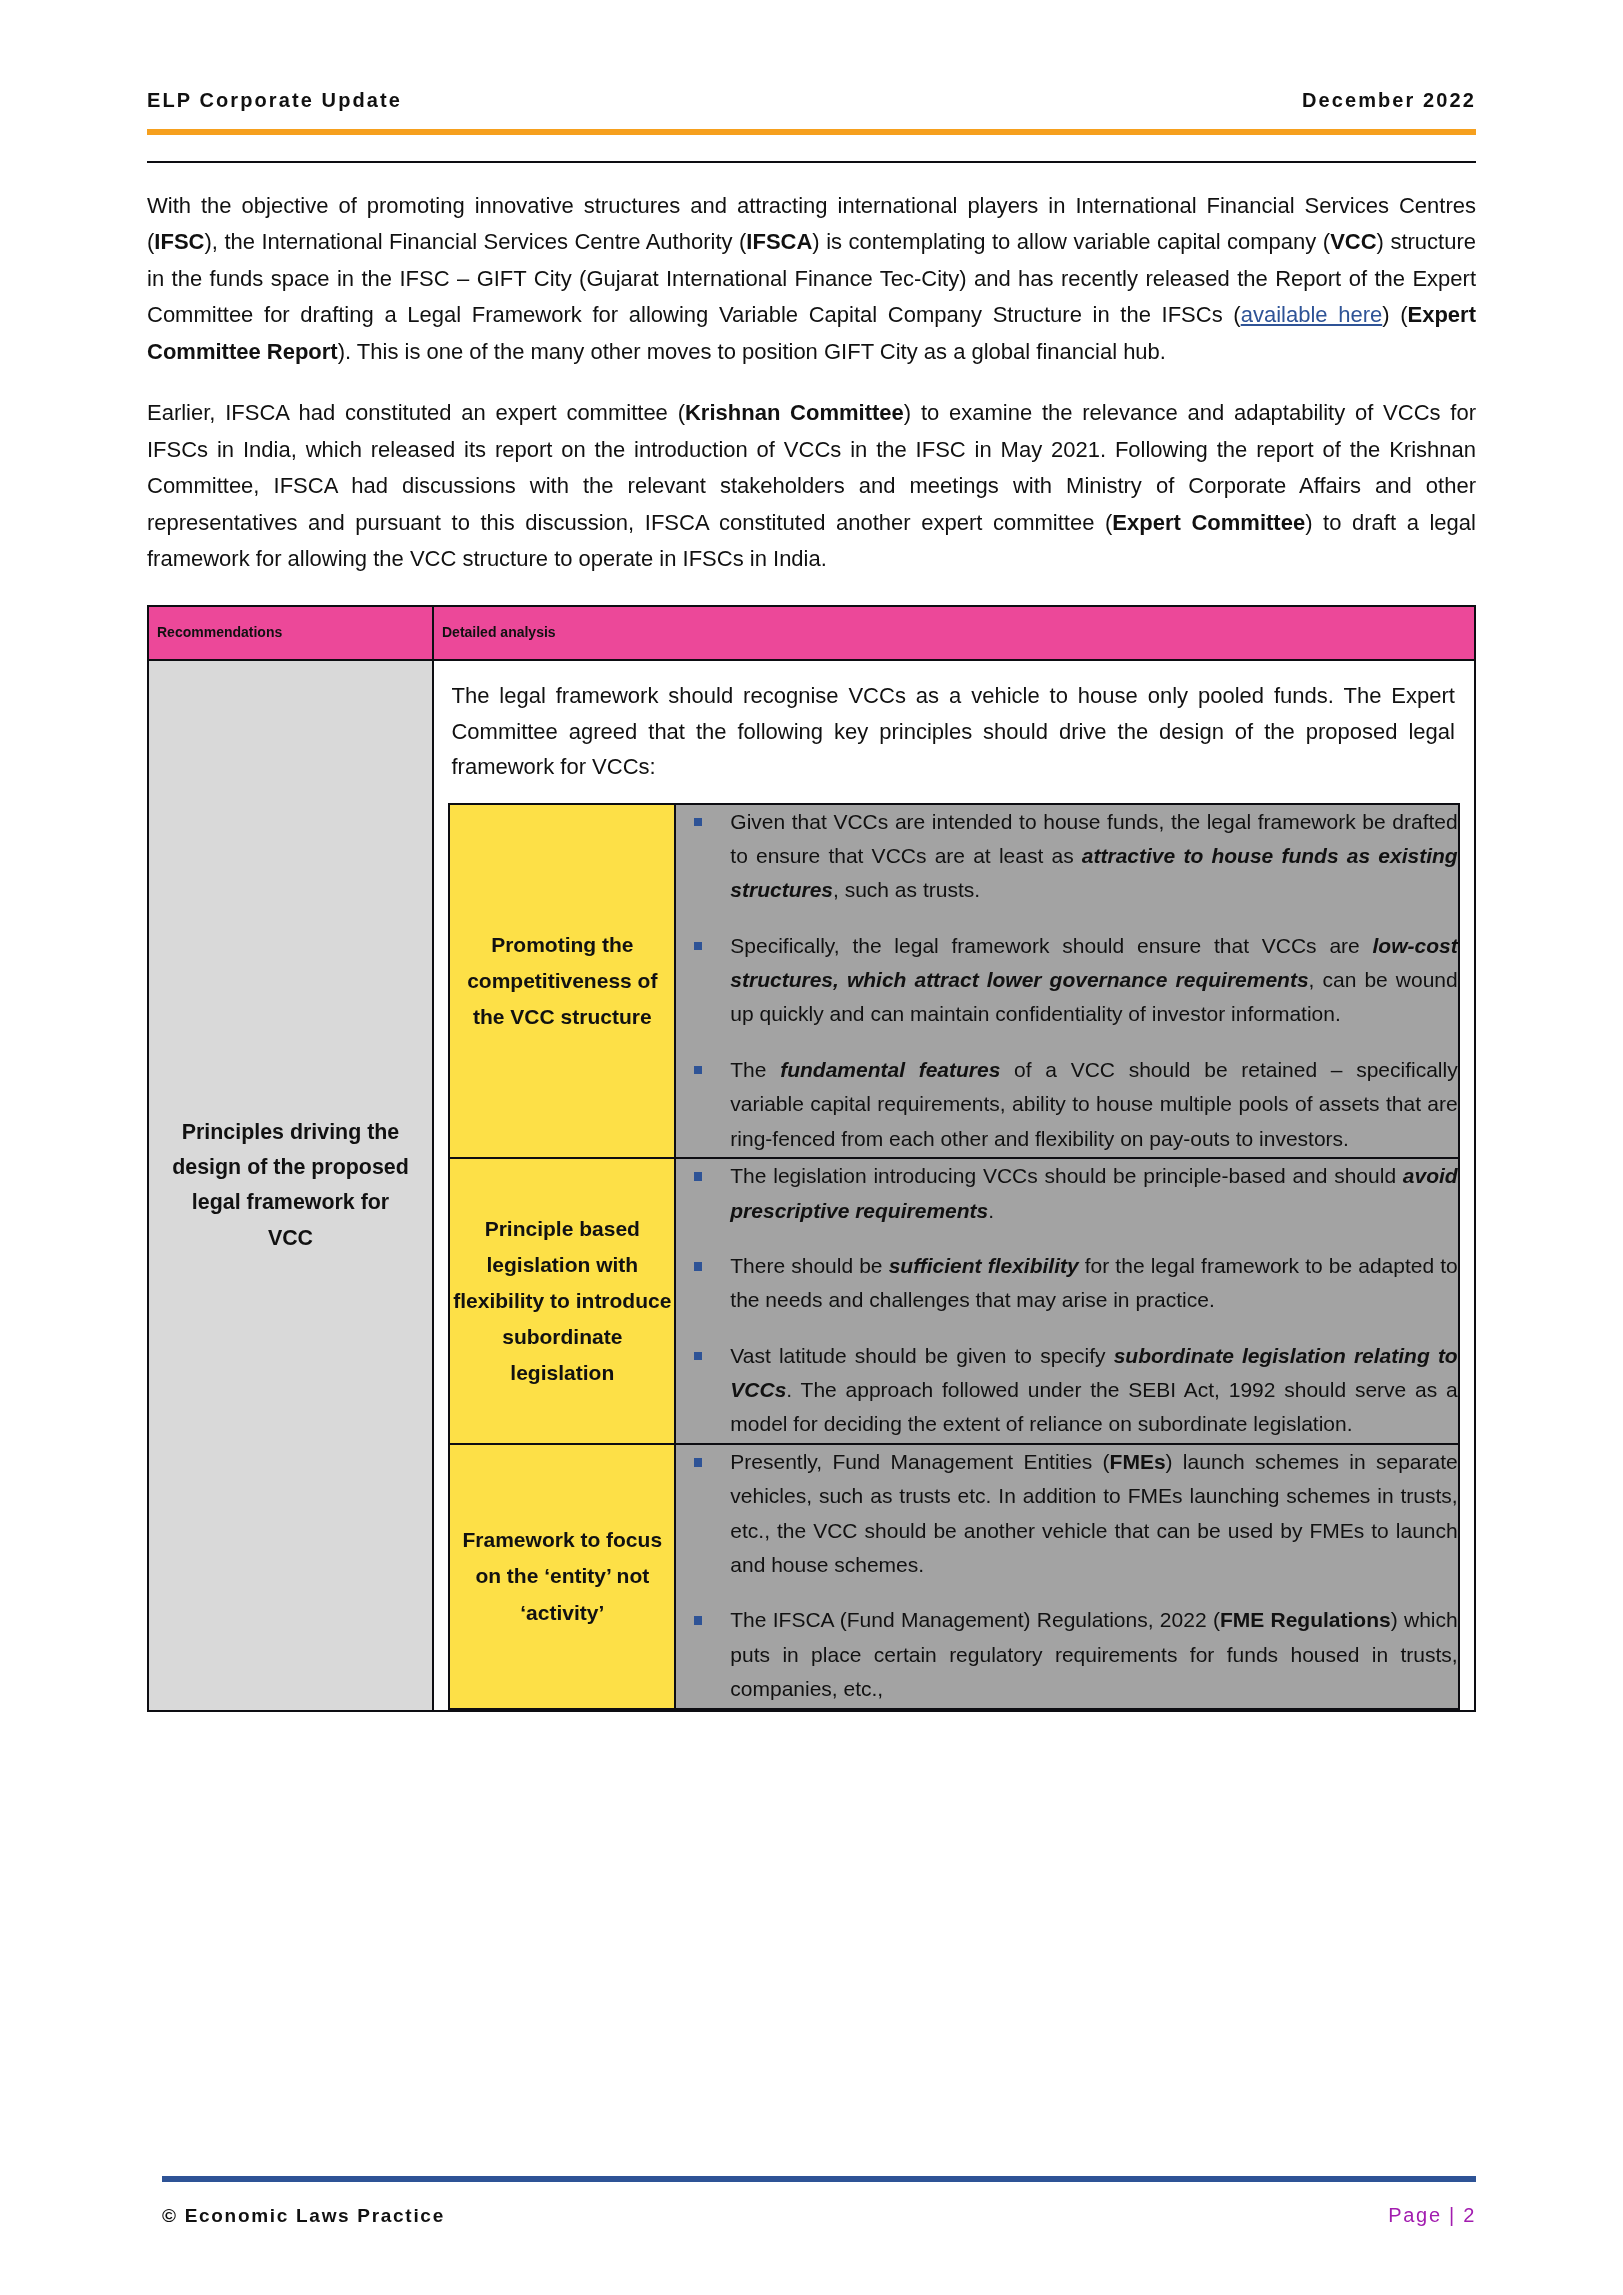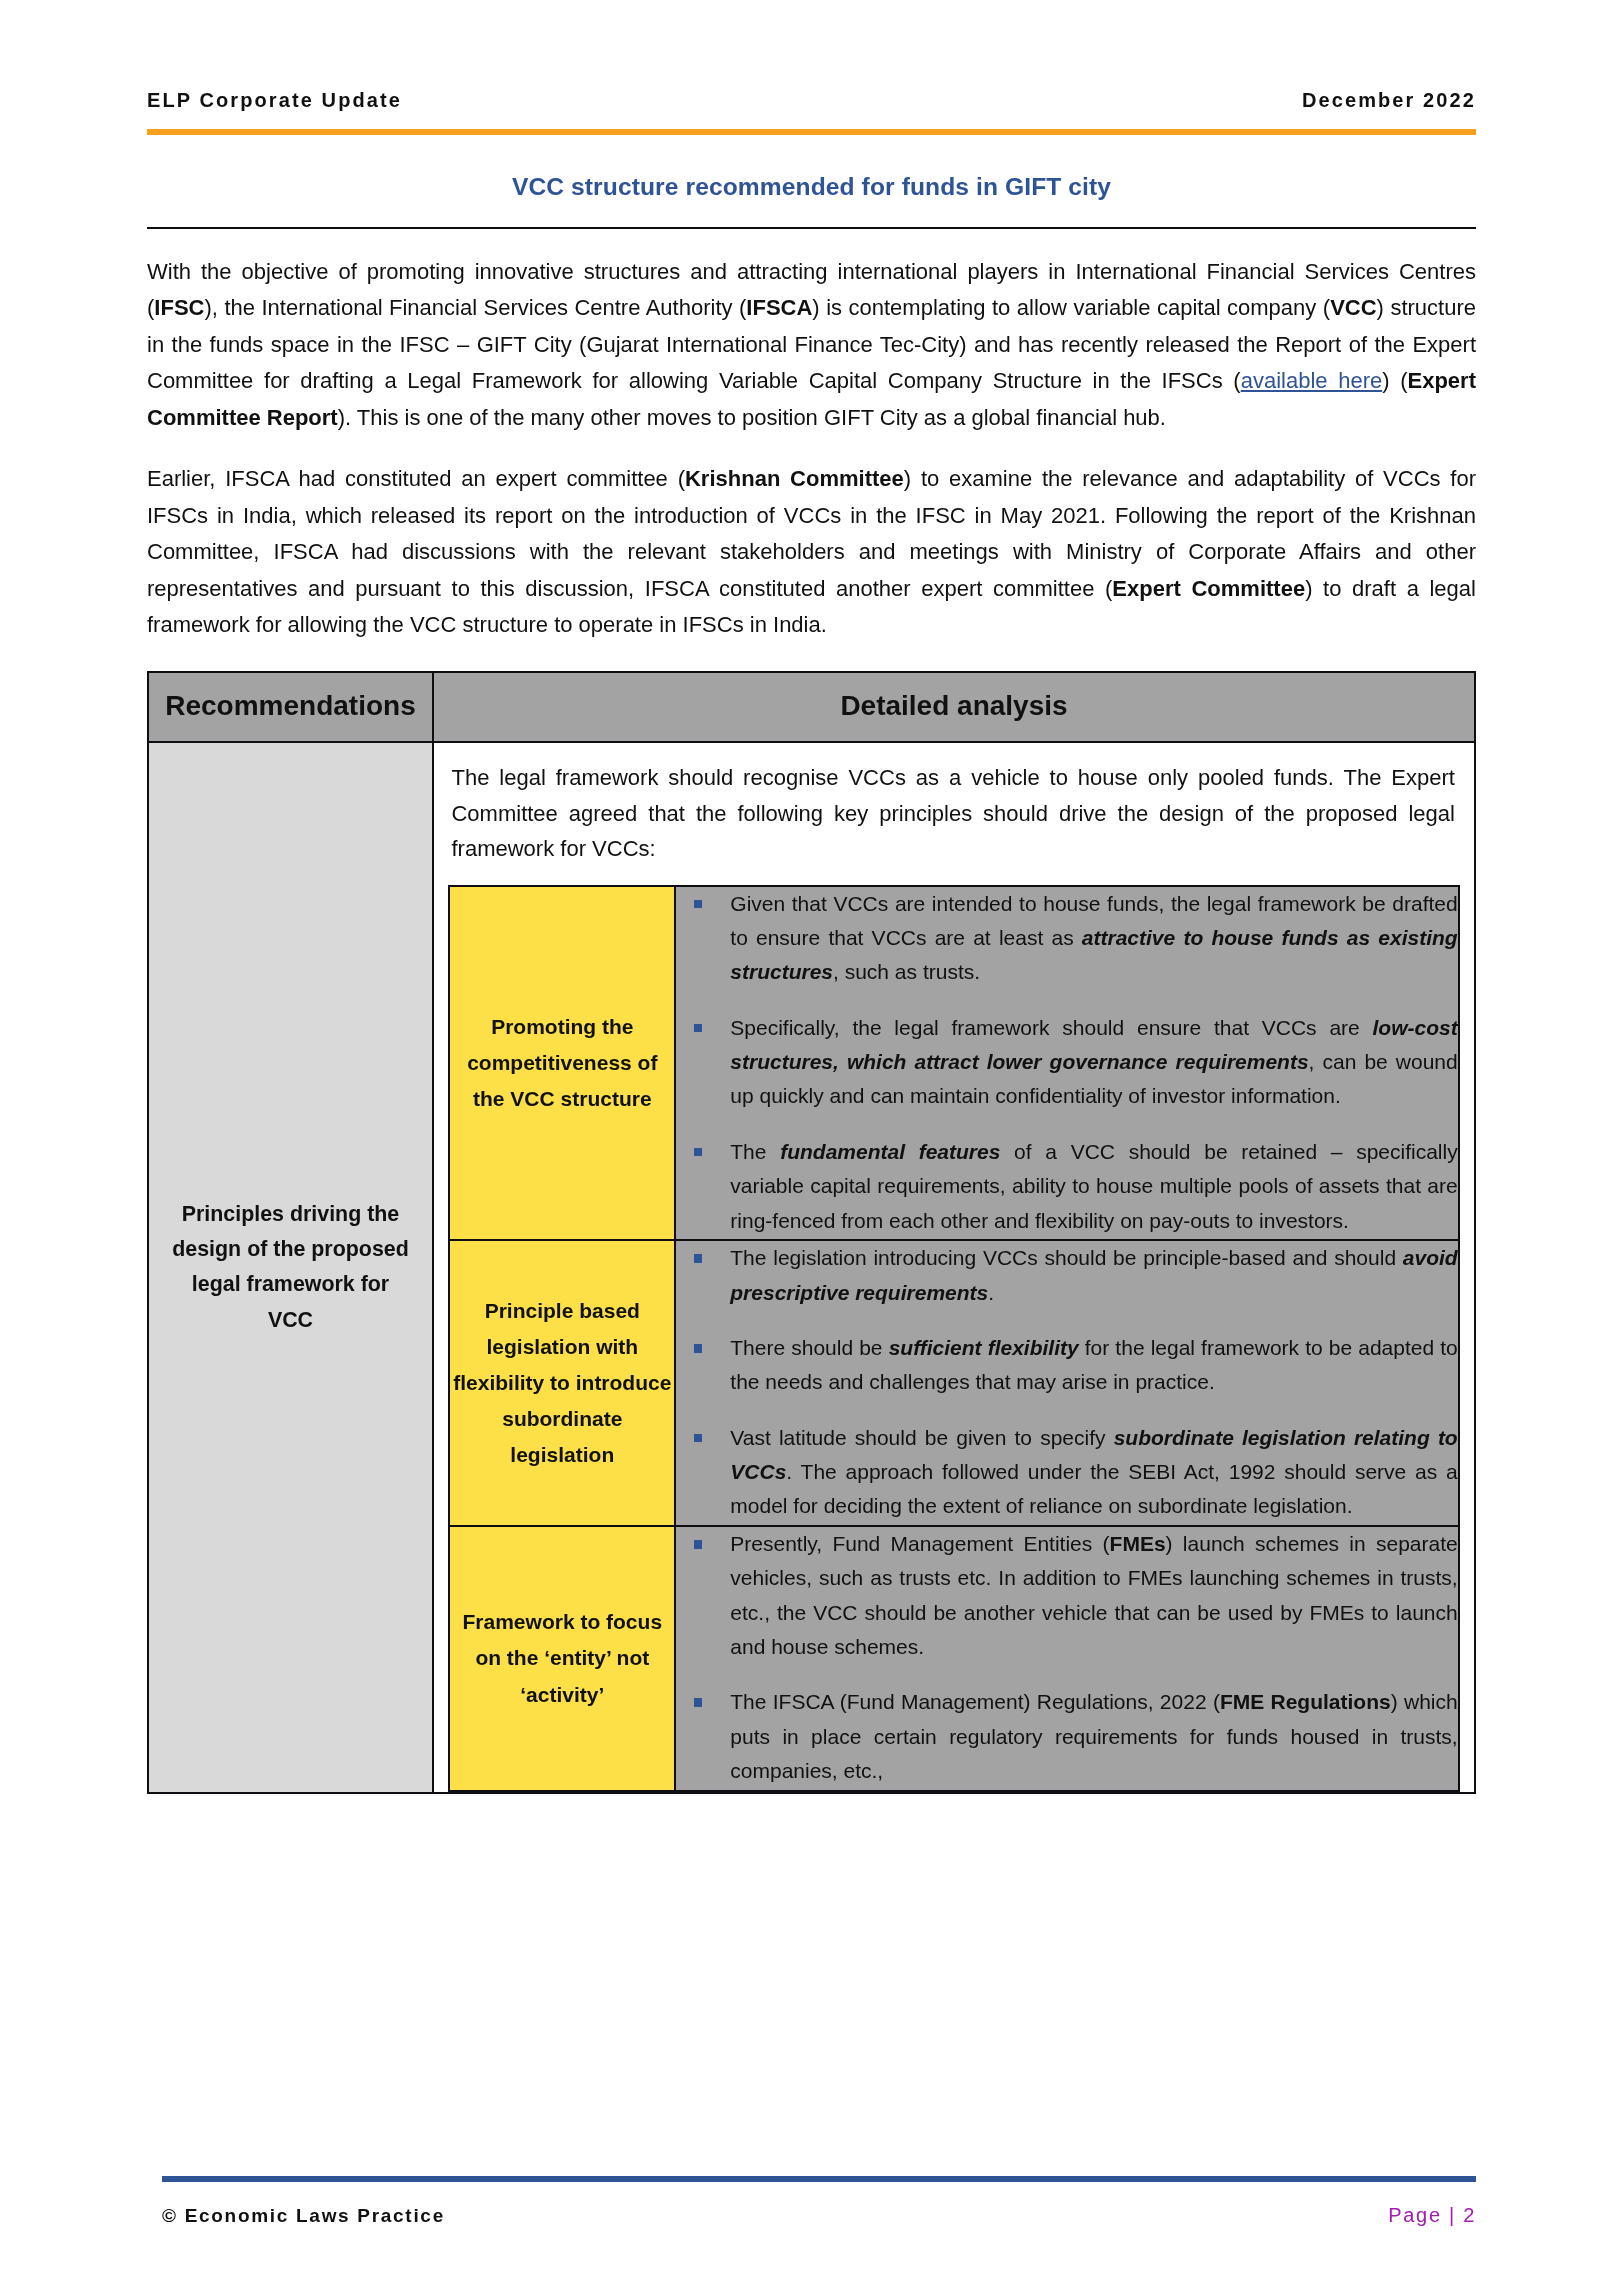--- a/index.html
+++ b/index.html
@@ -84,24 +84,24 @@
     width: 100%;
     border-collapse: collapse;
     table-layout: fixed;
   }
   .rec-table th, .rec-table td {
     border: 2.4px solid #0d0d12;
     vertical-align: top;
     padding: 0;
   }
   .rec-table th {
-    background: #a3a3a3;
-    font-size: 28px;
-    font-weight: bold;
-    text-align: center;
+    background: #ec4899;
+    font-size: 14px;
+    font-weight: bold;
+    text-align: left;
     padding: 17.4px 8px 19px 8px;
     vertical-align: middle;
   }
   .col-rec  { width: 285px; }
   .col-det  { width: auto; }
 
   td.rec-label {
     background: #D9D9D9;
     text-align: center;
     vertical-align: middle;
@@ -214,21 +214,20 @@
 <body>
 
 <div class="page">
 
   <div class="doc-header">
     <div class="hdr-left">ELP Corporate Update</div>
     <div class="hdr-right">December 2022</div>
   </div>
   <div class="header-rule"></div>
 
-  <div class="doc-title">VCC structure recommended for funds in GIFT city</div>
   <div class="title-rule"></div>
 
   <p class="para"><span>With the objective of promoting innovative structures and attracting international players in International Financial Services Centres (</span><b>IFSC</b><span>), the International Financial Services Centre Authority (</span><b>IFSCA</b><span>) is contemplating to allow variable capital company (</span><b>VCC</b><span>) structure in the funds space in the IFSC – GIFT City (Gujarat International Finance Tec-City) and has recently released the Report of the Expert Committee for drafting a Legal Framework for allowing Variable Capital Company Structure in the IFSCs (</span><a class="lnk" href="#">available here</a><span>) (</span><b>Expert Committee Report</b><span>). This is one of the many other moves to position GIFT City as a global financial hub.</span></p>
 
   <p class="para"><span>Earlier, IFSCA had constituted an expert committee (</span><b>Krishnan Committee</b><span>) to examine the relevance and adaptability of VCCs for IFSCs in India, which released its report on the introduction of VCCs in the IFSC in May 2021. Following the report of the Krishnan Committee, IFSCA had discussions with the relevant stakeholders and meetings with Ministry of Corporate Affairs and other representatives and pursuant to this discussion, IFSCA constituted another expert committee (</span><b>Expert Committee</b><span>) to draft a legal framework for allowing the VCC structure to operate in IFSCs in India.</span></p>
 
 
   <table class="rec-table">
     <colgroup>
       <col class="col-rec">

